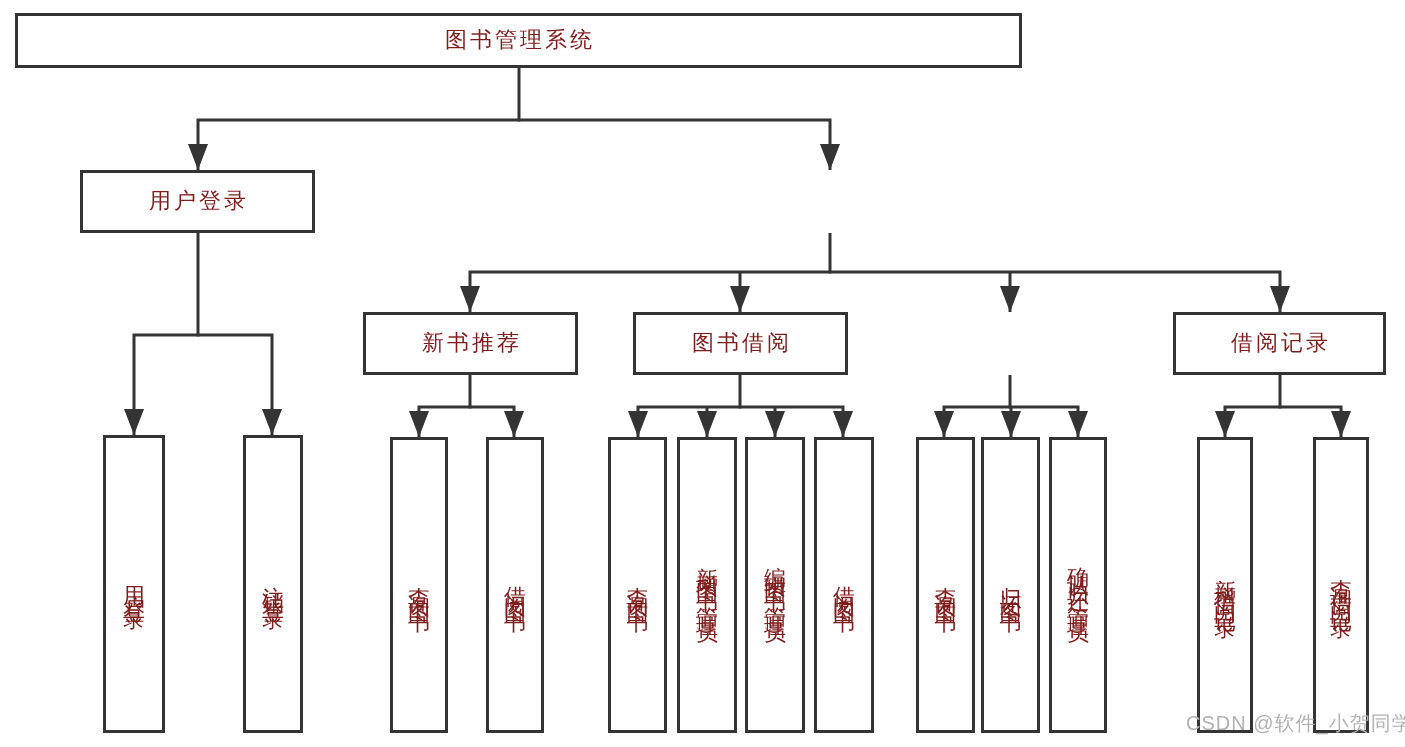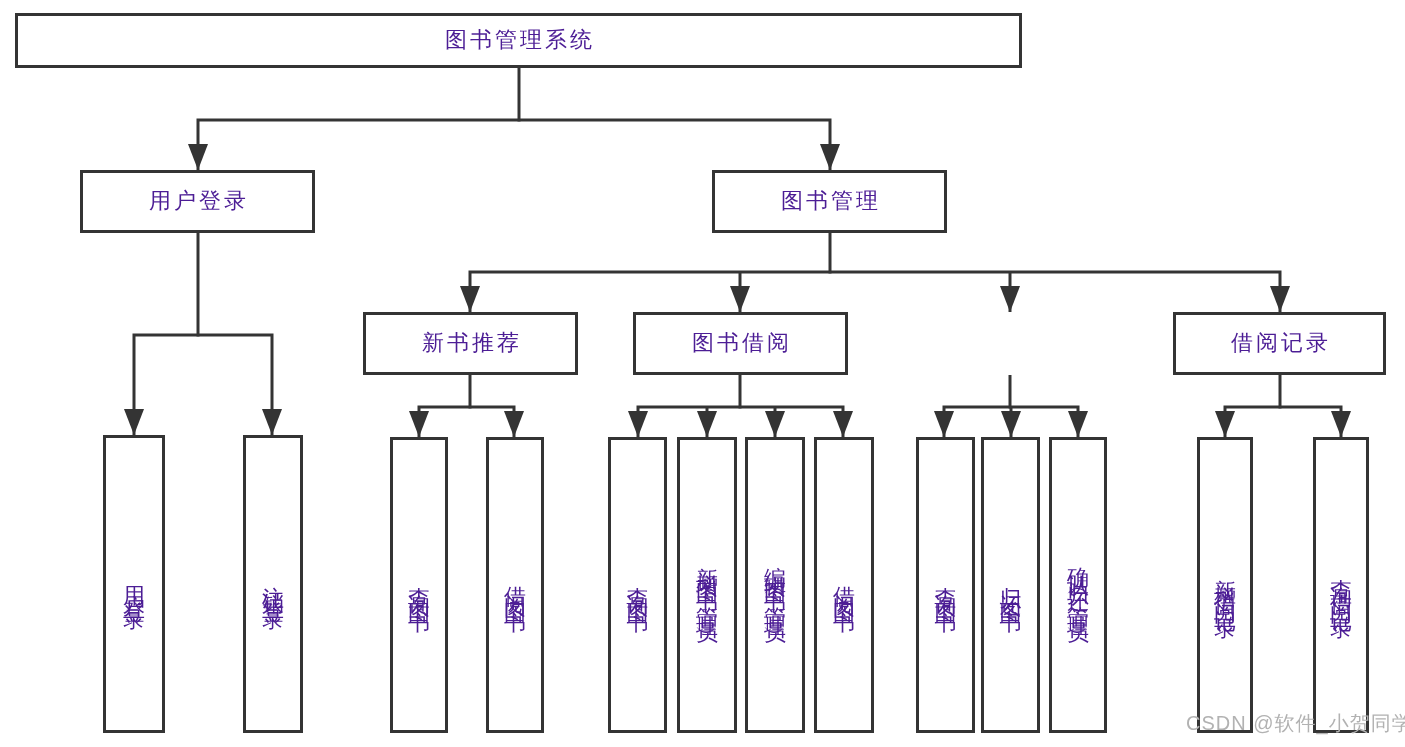--- a/index.html
+++ b/index.html
@@ -10,21 +10,21 @@
     font-family:"Liberation Sans", sans-serif;
     overflow:hidden;
   }
   svg.connectors { position:absolute; left:0; top:0; z-index:1; }
   .box {
     position:absolute;
     background:#ffffff;
     border:3px solid #343434;
     box-sizing:border-box;
     display:flex; align-items:center; justify-content:center;
-    color:#4c1d95;
+    color:#7f1d1d;
     z-index:2;
   }
   .box.h span {
     font-size:22px;
     letter-spacing:3px;
     text-indent:3px;
     white-space:nowrap;
     line-height:1.2;
   }
   .box.v span {
@@ -102,23 +102,20 @@
     </g>
   </svg>
 
   <div class="box h" style="left:15px; top:13px; width:1007px; height:55px">
     <span>图书管理系统</span>
   </div>
 
   <div class="box h" style="left:80px; top:170px; width:235px; height:63px">
     <span>用户登录</span>
   </div>
-  <div class="box h" style="left:712px; top:170px; width:235px; height:63px">
-    <span>图书管理</span>
-  </div>
 
   <div class="box h" style="left:363px; top:312px; width:215px; height:63px">
     <span>新书推荐</span>
   </div>
   <div class="box h" style="left:633px; top:312px; width:215px; height:63px">
     <span>图书借阅</span>
   </div>
   <div class="box h" style="left:1173px; top:312px; width:213px; height:63px">
     <span>借阅记录</span>
   </div>

